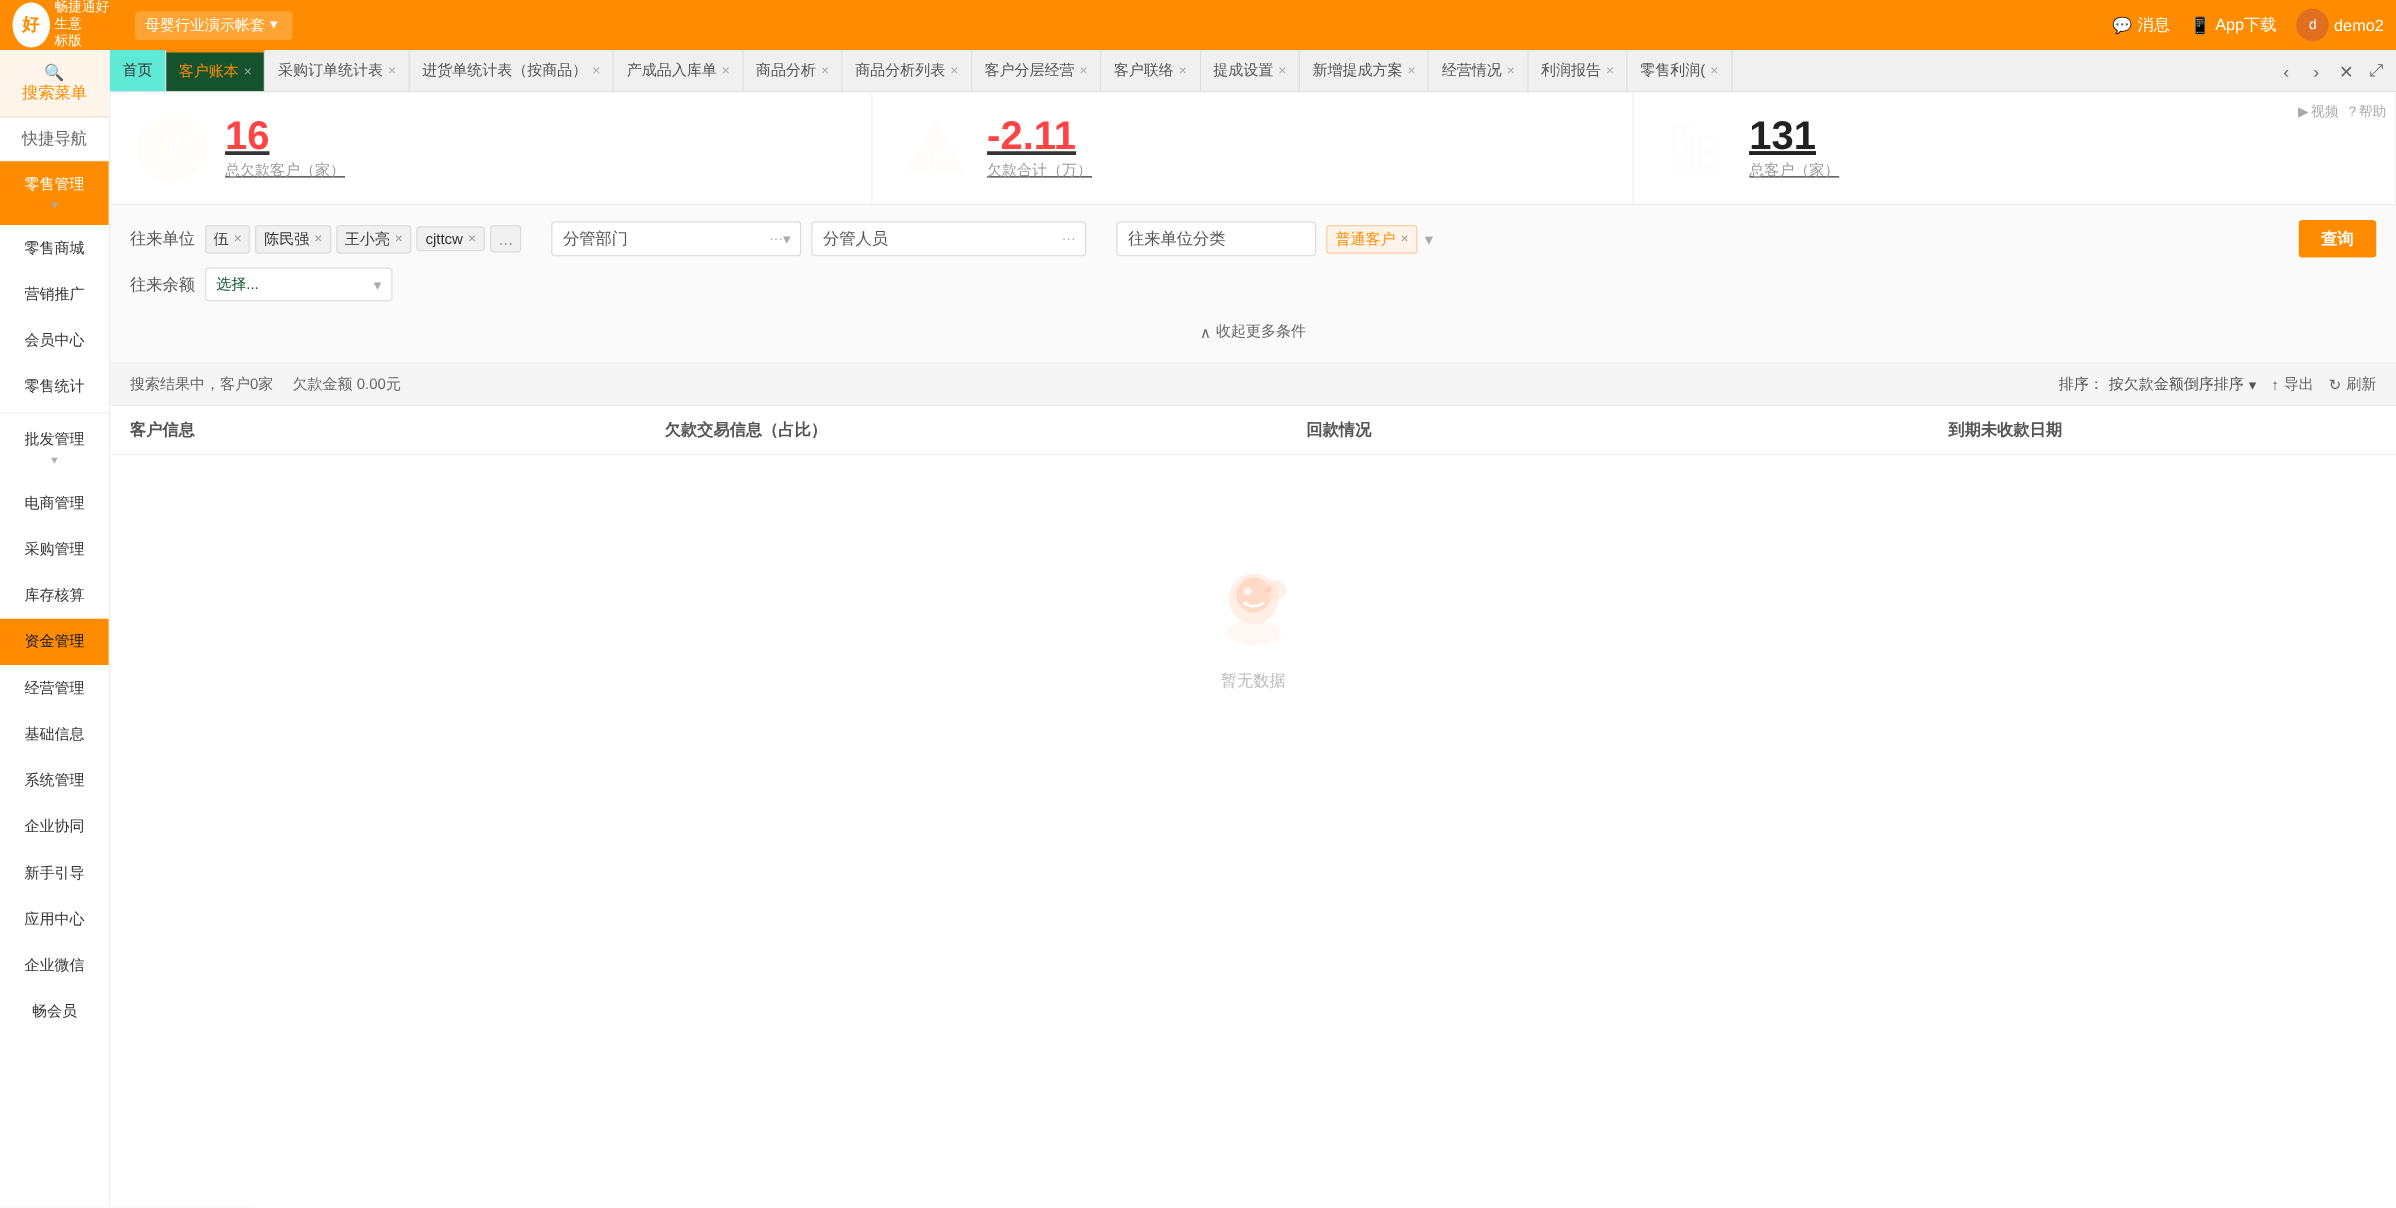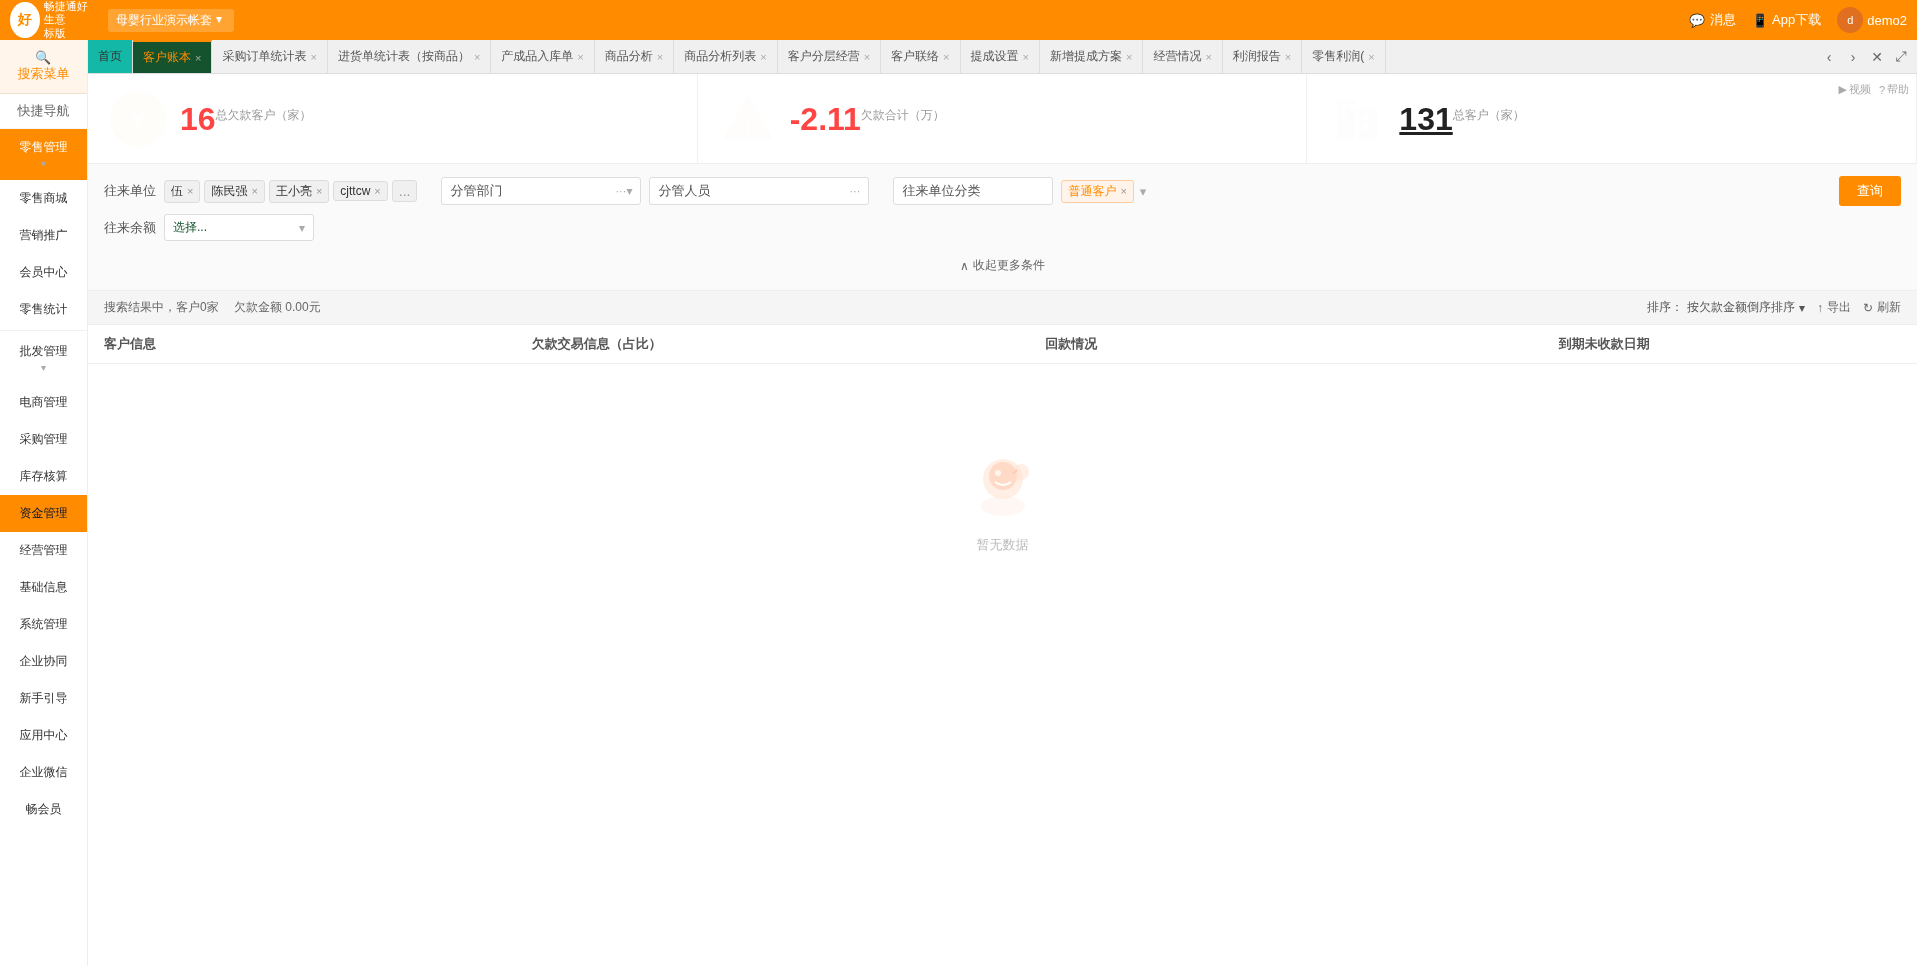--- a/index.html
+++ b/index.html
@@ -40,21 +40,21 @@
     .tab-bar-controls { margin-left: auto; display: flex; align-items: center; padding: 0 6px; gap: 4px; flex-shrink: 0; }
     .tab-bar-btn { width: 20px; height: 20px; display: flex; align-items: center; justify-content: center; cursor: pointer; color: #666; font-size: 14px; }
 
     
     .page-content { flex: 1; overflow-y: auto; background: #fff; }
 
     
     .stats-bar { display: flex; background: #fff; border-bottom: 1px solid #eee; padding: 0; height: 90px; position: relative; }
     .stat-item { flex: 1; display: flex; align-items: center; padding: 16px 20px; border-right: 1px solid #f0f0f0; position: relative; }
     .stat-icon { width: 60px; height: 60px; margin-right: 12px; opacity: 0.15; }
-    .stat-values { display: flex; flex-direction: row; }
+    .stat-values { display: flex; flex-direction: column; text-decoration: underline; }
     .stat-number { font-size: 32px; font-weight: bold; color: #ff4444; line-height: 1; }
     .stat-number.black { color: #222; text-decoration: underline; }
     .stat-label { font-size: 12px; color: #999; margin-top: 4px; }
     .stat-help { position: absolute; top: 8px; right: 8px; display: flex; gap: 8px; }
     .stat-help-btn { font-size: 11px; color: #aaa; cursor: pointer; display: flex; align-items: center; gap: 2px; }
 
     
     .filter-area { padding: 12px 16px; background: #fafafa; border-bottom: 1px solid #eee; }
     .filter-row { display: flex; align-items: center; gap: 8px; margin-bottom: 8px; flex-wrap: wrap; }
     .filter-label { font-size: 13px; color: #555; white-space: nowrap; }
@@ -84,21 +84,21 @@
     
     .empty-state { display: flex; flex-direction: column; align-items: center; justify-content: center; padding: 80px 20px; }
     .empty-icon { width: 80px; height: 80px; margin-bottom: 12px; opacity: 0.6; }
     .empty-text { color: #bbb; font-size: 13px; }
 
     
     ::-webkit-scrollbar { width: 6px; height: 6px; }
     ::-webkit-scrollbar-track { background: #f1f1f1; }
     ::-webkit-scrollbar-thumb { background: #ccc; border-radius: 3px; }
 
-    .home-tab { background: #14b8a6; color: #333; border-top: none; }
+    .home-tab { background: #5eead4; color: #333; border-top: none; }
     .tag-selected { background: #fff3ea; border-color: #ffcda0; color: #ff8c00; }
   </style>
 </head>
 <body>
 
 <div class="app-wrapper">
 
   <div class="top-bar">
     <div class="top-bar-logo">
       <div class="logo-icon">好</div>
@@ -356,21 +356,21 @@
             <div class="filter-select" style="margin-left:16px;">
               <span class="filter-label">往来单位分类</span>
             </div>
             <div class="filter-tags">
               <div class="filter-tag tag-selected">
                 <span>普通客户</span>
                 <span class="tag-close">×</span>
               </div>
               <span class="arrow" style="color:#aaa;cursor:pointer;margin-left:2px;">▾</span>
             </div>
-            <button style="background:#ff8c00;color:#fff;border:none;border-radius:3px;padding:6px 18px;font-size:13px;cursor:pointer;margin-left:auto;">查询</button>
+            <button style="background:#ff8c00;color:#fff;border:none;border-radius:3px;padding:6px 18px;font-size:13px;cursor:pointer;margin-left:auto;font-weight:bold;">查询</button>
           </div>
           <div class="filter-row">
             <span class="filter-label">往来余额</span>
             <div class="filter-select" style="min-width:150px;">
               <span style="color:#14532d;">选择...</span>
               <span class="arrow">▾</span>
             </div>
           </div>
           <div style="display:flex;justify-content:center;padding-top:4px;">
             <div class="collapse-btn">

